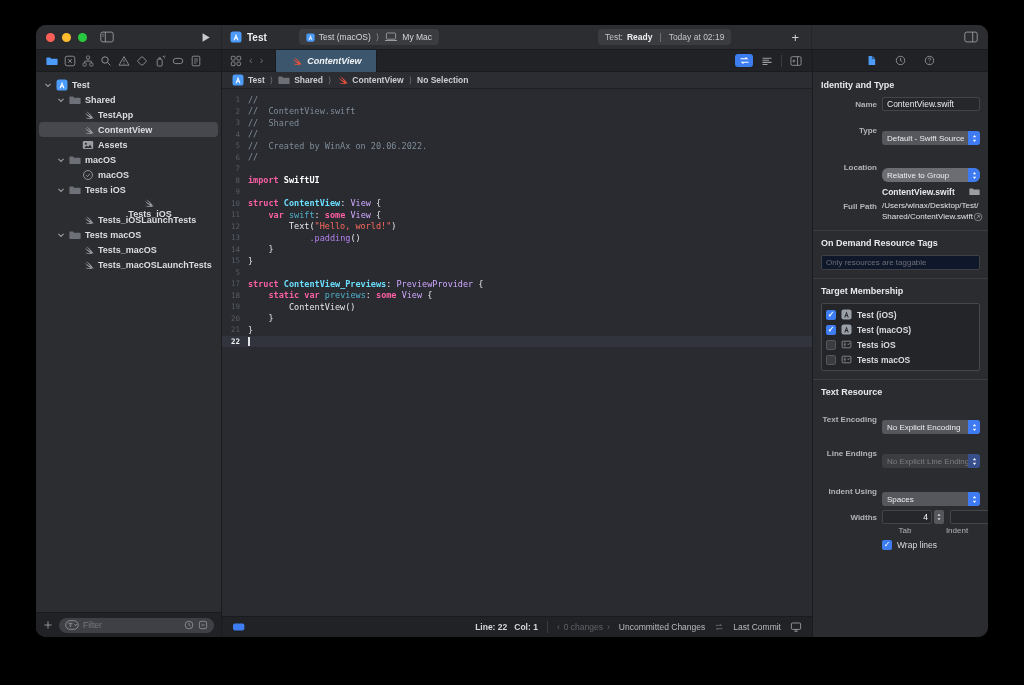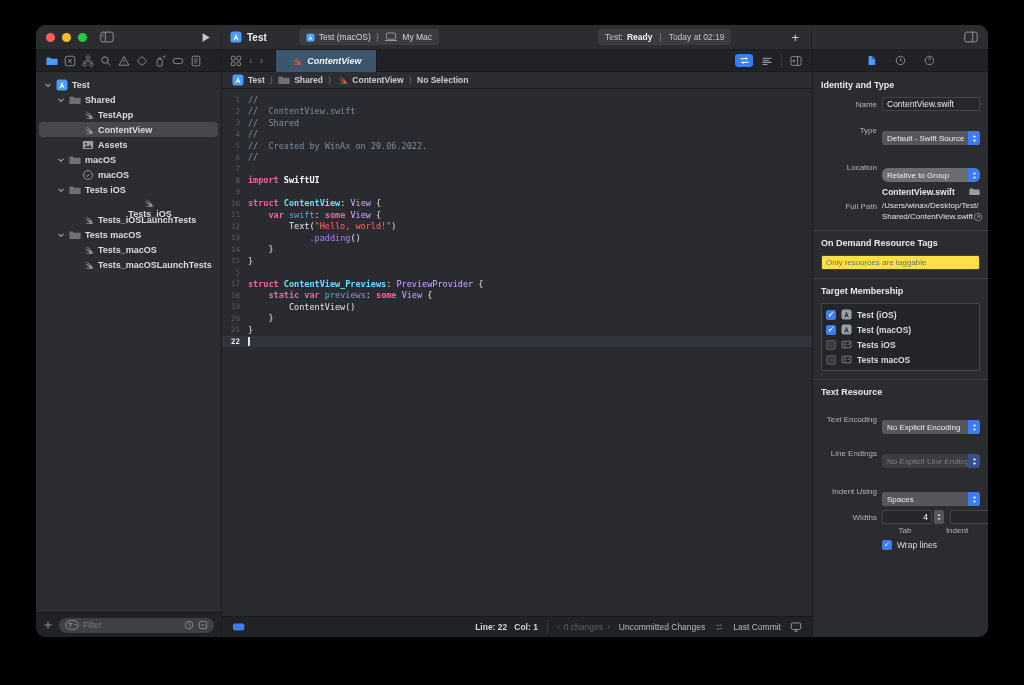--- a/index.html
+++ b/index.html
@@ -82,36 +82,36 @@
   .swapic{color:#6e7076;}
   
   .inspector{width:176px;display:flex;flex-direction:column;background:#2b2c30;border-left:1px solid #1a1b1e;}
   .insp-tabs{height:22px;background:#212226;border-bottom:1px solid #1a1b1e;display:flex;align-items:center;justify-content:center;gap:18px;flex-shrink:0;color:#8e9196;}
   .insp-tab.sel{color:#4D9BF8;}
   .insp-body{flex:1;padding:5px 8px;font-size:8.5px;color:#c6c7ca;overflow:hidden;}
   .sec-h{font-size:9px;font-weight:bold;color:#e9e9eb;margin:3px 0 7px;}
   .sec-sep{height:1px;background:#3c3d42;margin:8px -8px 7px;}
   .irow{display:flex;align-items:center;margin-bottom:4px;gap:5px;}
   .irow.top{align-items:flex-start;}
-  .ilabel{width:56px;text-align:right;color:#b2b4b8;font-size:8px;flex-shrink:0;}
+  .ilabel{width:56px;text-align:right;color:#b2b4b8;font-size:8px;flex-shrink:0;font-weight:bold;}
   .ifield{flex:1;min-width:0;height:14px;background:#26272b;border:1px solid #43454b;border-radius:2px;color:#e9e9eb;
           font-size:8.5px;padding:0 4px;font-family:"Liberation Sans",sans-serif;outline:none;}
   .pop{flex:1;min-width:0;height:14px;background:#55575c;border-radius:3px;display:flex;align-items:center;overflow:hidden;margin-top:16px;}
   .pop-val{flex:1;padding:0 5px;color:#ededef;font-size:8px;white-space:nowrap;overflow:hidden;}
   .pop-cap{width:12px;align-self:stretch;background:#3E7BF2;display:flex;align-items:center;justify-content:center;flex-shrink:0;}
   .pop-cap svg{width:7px;height:11px;}
   .pop.light{background:#6b6d72;border-radius:6px;}
   .pop.disabled{background:#3b3d41;}
   .pop.disabled .pop-val{color:#7b7d82;}
   .pop.disabled .pop-cap{background:#37508c;}
   .fname{flex:1;font-weight:bold;color:#e9e9eb;font-size:8.5px;}
   .pathval{flex:1;min-width:0;font-size:8px;line-height:10.5px;color:#e2e3e5;}
   .pathrow2{display:flex;align-items:center;}
   .iconbtn{color:#9a9da2;display:inline-flex;}
-  .tag-field{height:15px;border:1px solid #3e4045;border-radius:2px;background:#fde047;color:#6d6f75;font-size:8px;
+  .tag-field{height:15px;border:1px solid #3e4045;border-radius:2px;background:#0f172a;color:#6d6f75;font-size:8px;
              display:flex;align-items:center;padding:0 4px;margin-bottom:2px;}
   .tm-box{border:1px solid #46474c;background:#242529;border-radius:2px;padding:3px 4px;margin-bottom:2px;}
   .tm-row{display:flex;align-items:center;gap:5px;height:15px;font-size:8.5px;font-weight:600;color:#dadbde;}
   .cb{width:10px;height:10px;border-radius:2px;background:#3D7DF0;color:#fff;font-size:8px;line-height:10px;text-align:center;flex-shrink:0;}
   .cb.off{background:#3a3c41;border:1px solid #55575c;color:transparent;}
   .tm-ic{display:inline-flex;color:#9aa0a8;}
   .tm-ic svg{width:11px;height:11px;}
   .wfields{flex:1;display:flex;gap:6px;}
   .wgroup{width:62px;display:flex;}
   .wval{flex:1;height:14px;background:#26272b;border:1px solid #43454b;border-radius:2px;text-align:right;

